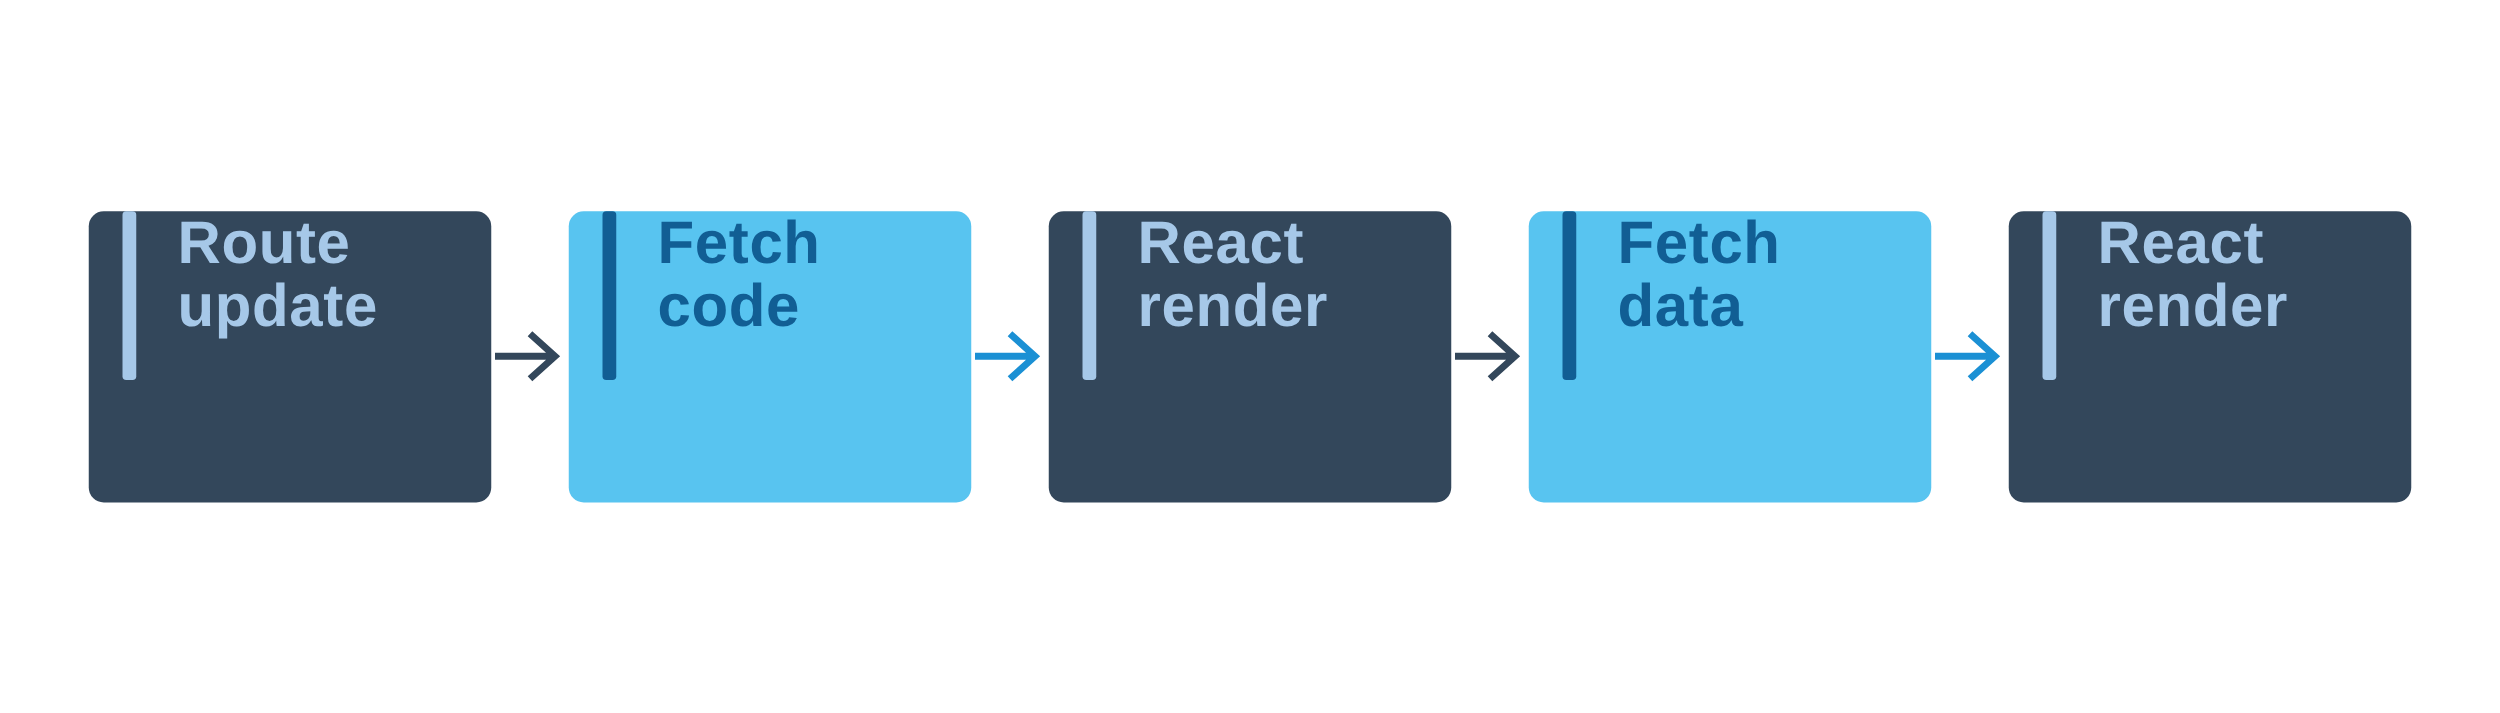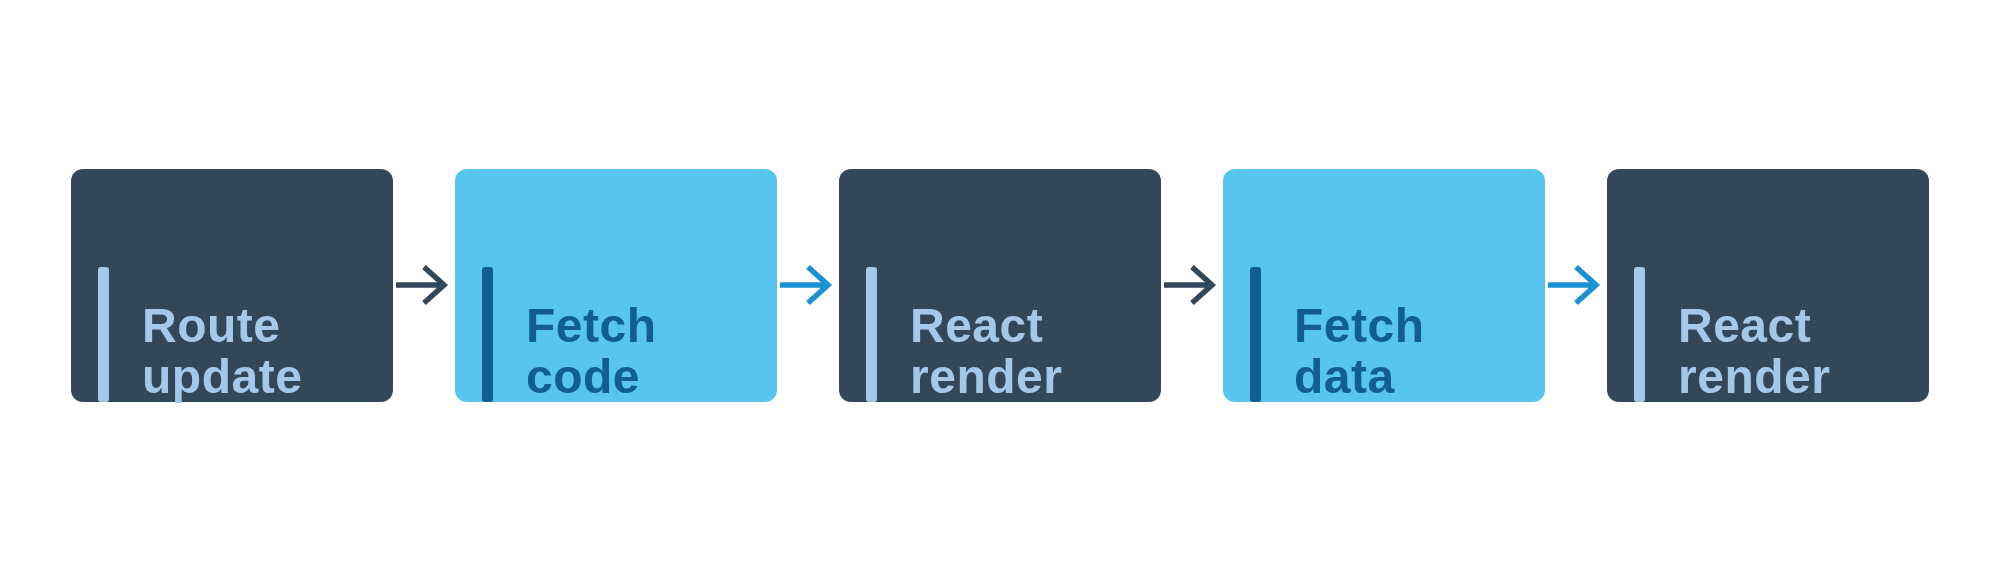--- a/index.html
+++ b/index.html
@@ -24,21 +24,21 @@
     display: flex;
     align-items: center;
     justify-content: center;
     overflow: hidden;
   }
   .step {
     width: 322px;
     height: 233px;
     border-radius: 12px;
     display: flex;
-    align-items: flex-end;
+    align-items: flex-start;
     padding-left: 27px;
     column-gap: 33px;
     flex: 0 0 auto;
   }
   .step.dark  { background: var(--box-dark, #33475b); }
   .step.light { background: var(--box-light, #58c4f0); }
   .bar {
     width: 11px;
     height: 135px;
     border-radius: 3px;
@@ -47,21 +47,21 @@
   .step.dark  .bar { background: var(--accent-on-dark, #a6c8e8); }
   .step.light .bar { background: var(--accent-on-light, #115e94); }
   .label {
     font-size: 48px;
     font-weight: 600;
     line-height: 51px;
     letter-spacing: 0.5px;
     white-space: pre-line;
   }
   .step.dark  .label { color: var(--accent-on-dark, #a6c8e8); }
-  .step.light .label { color: var(--accent-on-light, #115e94); margin-top: 47px; }
+  .step.light .label { color: var(--accent-on-light, #115e94); }
   .connector {
     width: 62px;
     height: 233px;
     display: flex;
     align-items: center;
     justify-content: center;
     flex: 0 0 auto;
   }
   .connector svg { display: block; }
   .connector svg path {

